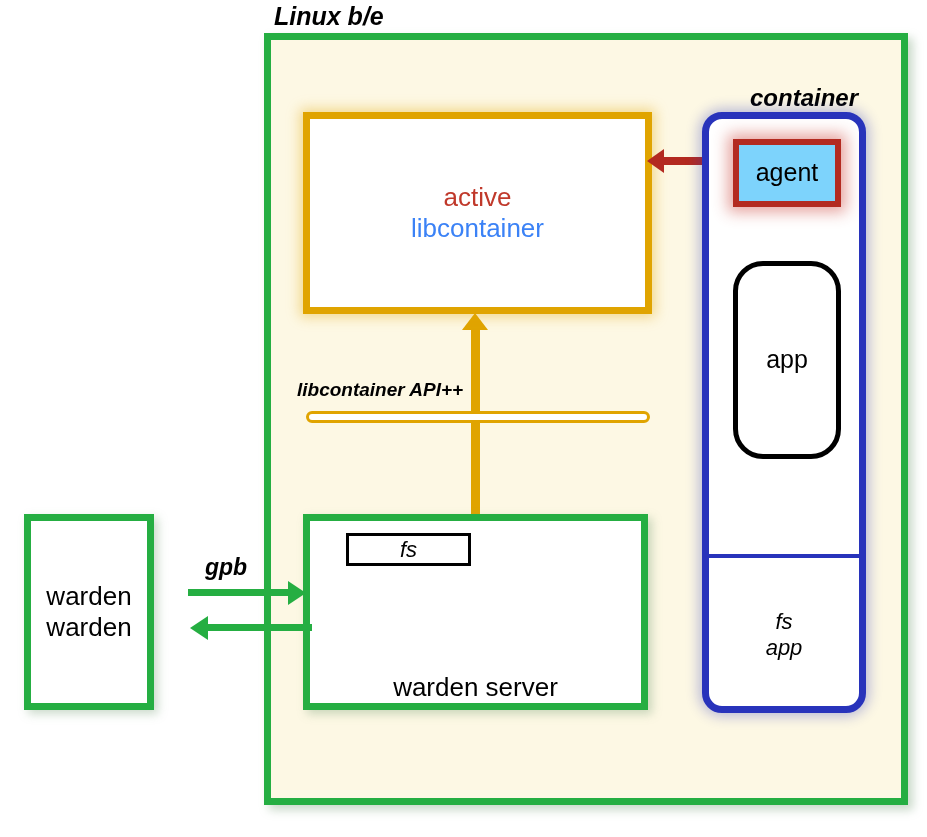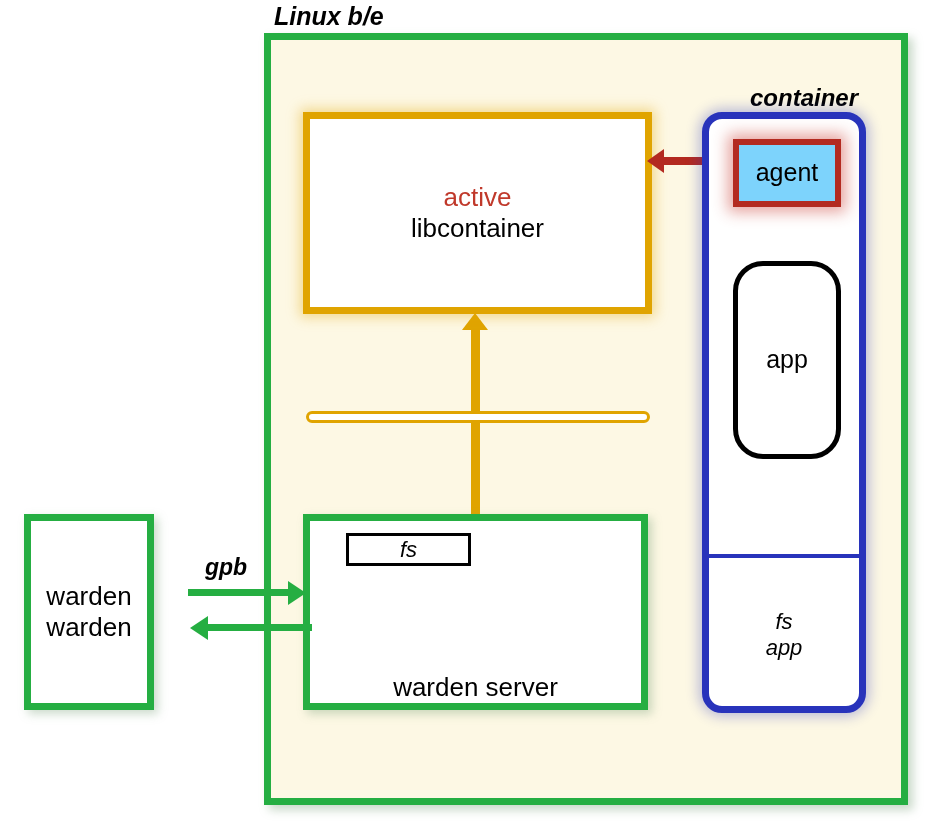--- a/index.html
+++ b/index.html
@@ -62,21 +62,21 @@
     border: 7px solid #e0a400;
     box-sizing: border-box;
     box-shadow: 0 0 12px 3px rgba(224,164,0,0.40);
     font-size: 26px;
   }
   #libcontainer-active {
     color: #c0392b;
     display: block;
   }
   #libcontainer-name {
-    color: #000000;
+    color: #3b82f6;
     display: block;
   }
 
   
   #api-pill {
     position: absolute;
     left: 306px;
     top: 411px;
     width: 344px;
     height: 12px;
@@ -289,20 +289,21 @@
 
 <div id="canvas">
 
   <div id="linux-label" class="lbl italic">Linux b/e</div>
   <div id="linux-frame"></div>
 
   <div id="orange-shaft"></div>
   <div id="orange-head"></div>
 
   <div id="api-pill"></div>
+  <div id="api-label" class="lbl italic">libcontainer API++</div>
 
   <div id="libcontainer-box" class="center-text">
     <span id="libcontainer-active">active</span>
     <span id="libcontainer-name">libcontainer</span>
   </div>
 
   <div id="red-head-left"></div>
   <div id="red-shaft"></div>
   <div id="red-head-right"></div>
 

